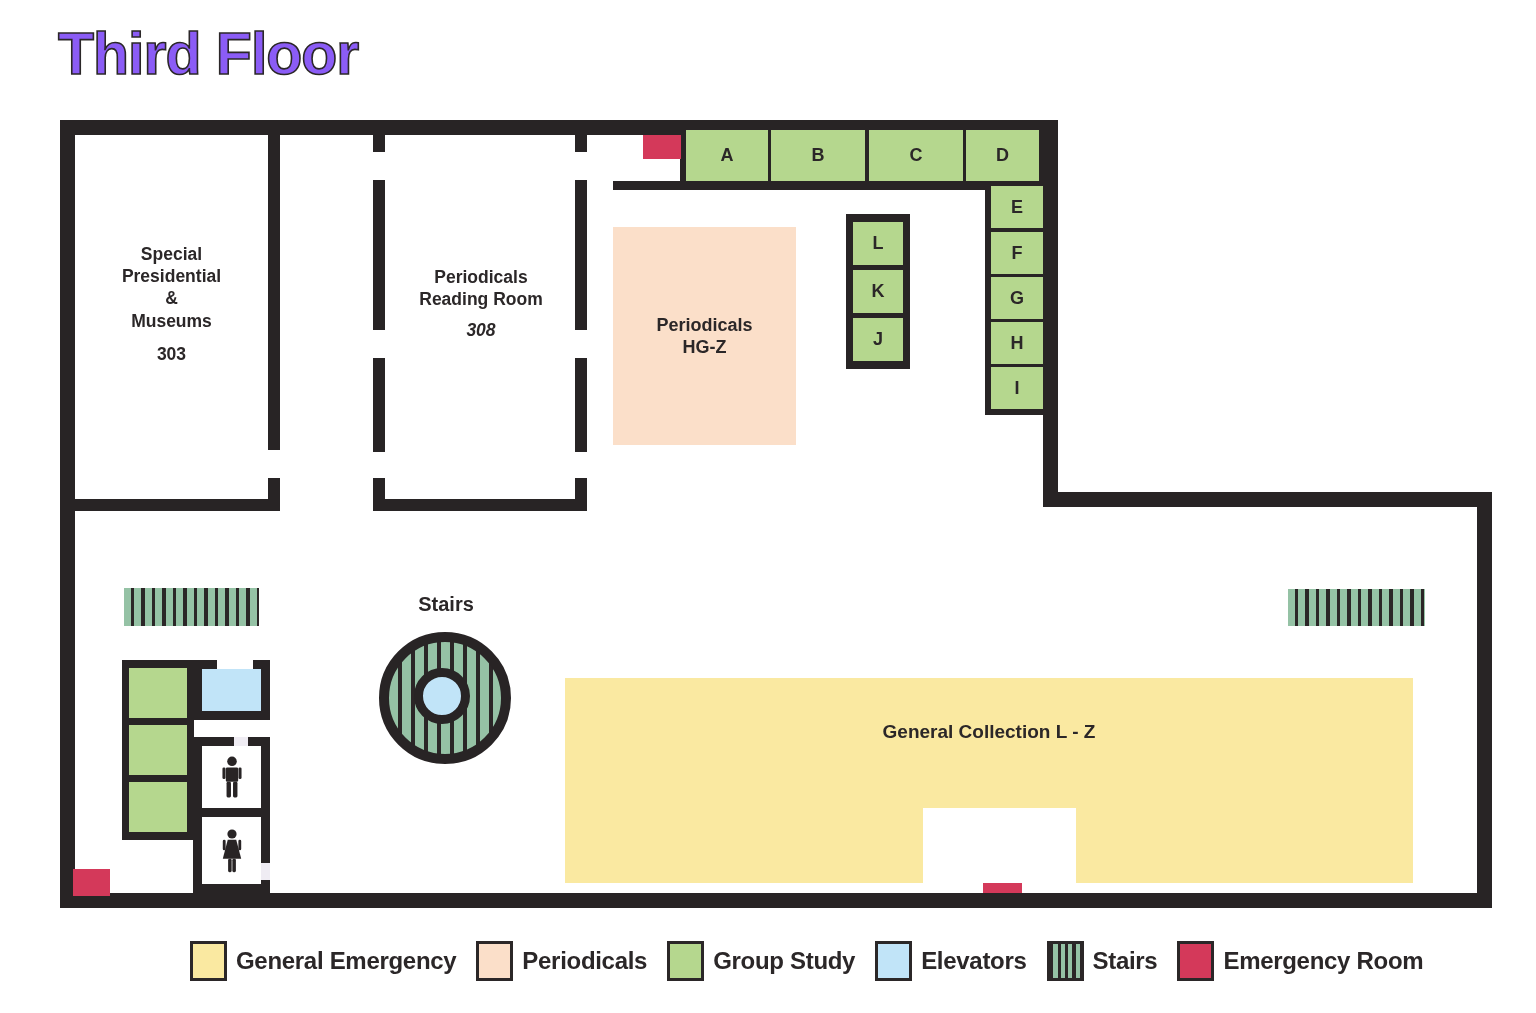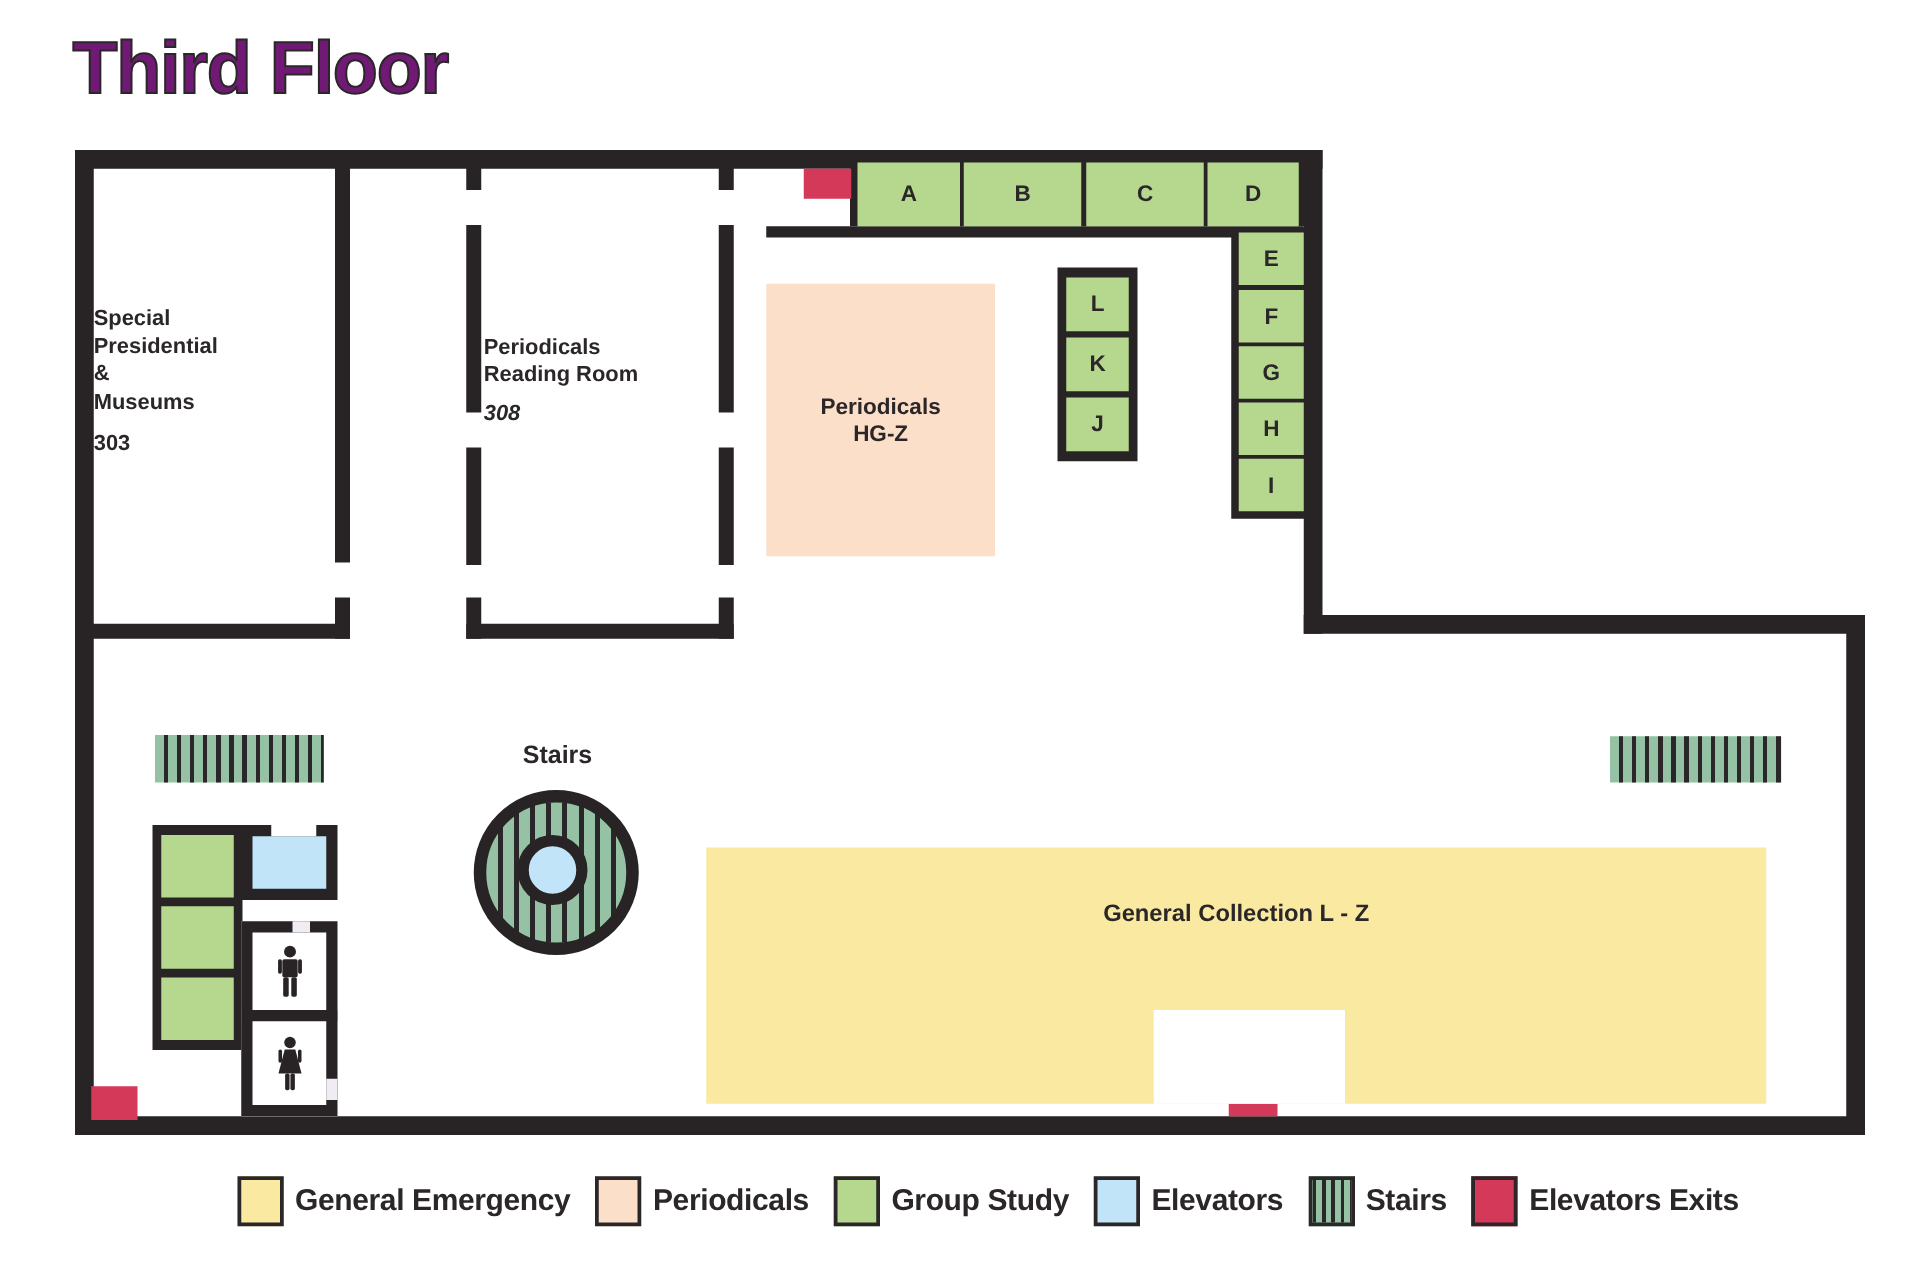--- a/index.html
+++ b/index.html
@@ -1,25 +1,25 @@
 <!DOCTYPE html>
 <html><head>
 <meta charset="utf-8">
 <style>
   * { margin:0; padding:0; box-sizing:border-box; }
   html,body { background:#ffffff; }
   body { font-family:"Liberation Sans", sans-serif; color:#2b2728; }
   .page { position:relative; width:1536px; height:1013px; background:#fff; overflow:hidden; }
 
   .title { position:absolute; left:58px; top:20px; font-size:59px; font-weight:bold;
-           letter-spacing:-1px; color:#701a75; -webkit-text-stroke:1.6px #2b2728; }
+           letter-spacing:-1px; color:#8b5cf6; -webkit-text-stroke:1.6px #2b2728; }
 
   .wall { position:absolute; background:#282425; }
 
-  .room-label { position:absolute; font-weight:bold; color:#2b2728;
+  .room-label { position:absolute; text-align:center; font-weight:bold; color:#2b2728;
                 font-size:17.5px; line-height:1.27; }
   .room-number { margin-top:11px; }
 
   .block { position:absolute; background:#282425; }
   .cell  { position:absolute; background:#b5d78e; display:flex; align-items:center;
            justify-content:center; font-weight:bold; font-size:18px; color:#2b2728; }
 
   .periodicals { position:absolute; left:613px; top:227px; width:183px; height:218px;
                  background:#fbdfc9; display:flex; flex-direction:column; align-items:center;
                  justify-content:center; font-weight:bold; font-size:18px; line-height:1.25; }
@@ -210,17 +210,17 @@
     <div class="legend-item">
       <span class="swatch sw-blue"></span>
       <span class="legend-label">Elevators</span>
     </div>
     <div class="legend-item">
       <span class="swatch sw-stripe"></span>
       <span class="legend-label">Stairs</span>
     </div>
     <div class="legend-item">
       <span class="swatch sw-red"></span>
-      <span class="legend-label">Elevators Exits</span>
+      <span class="legend-label">Emergency Room</span>
     </div>
   </div>
 
 </div>
 
 </body></html>

